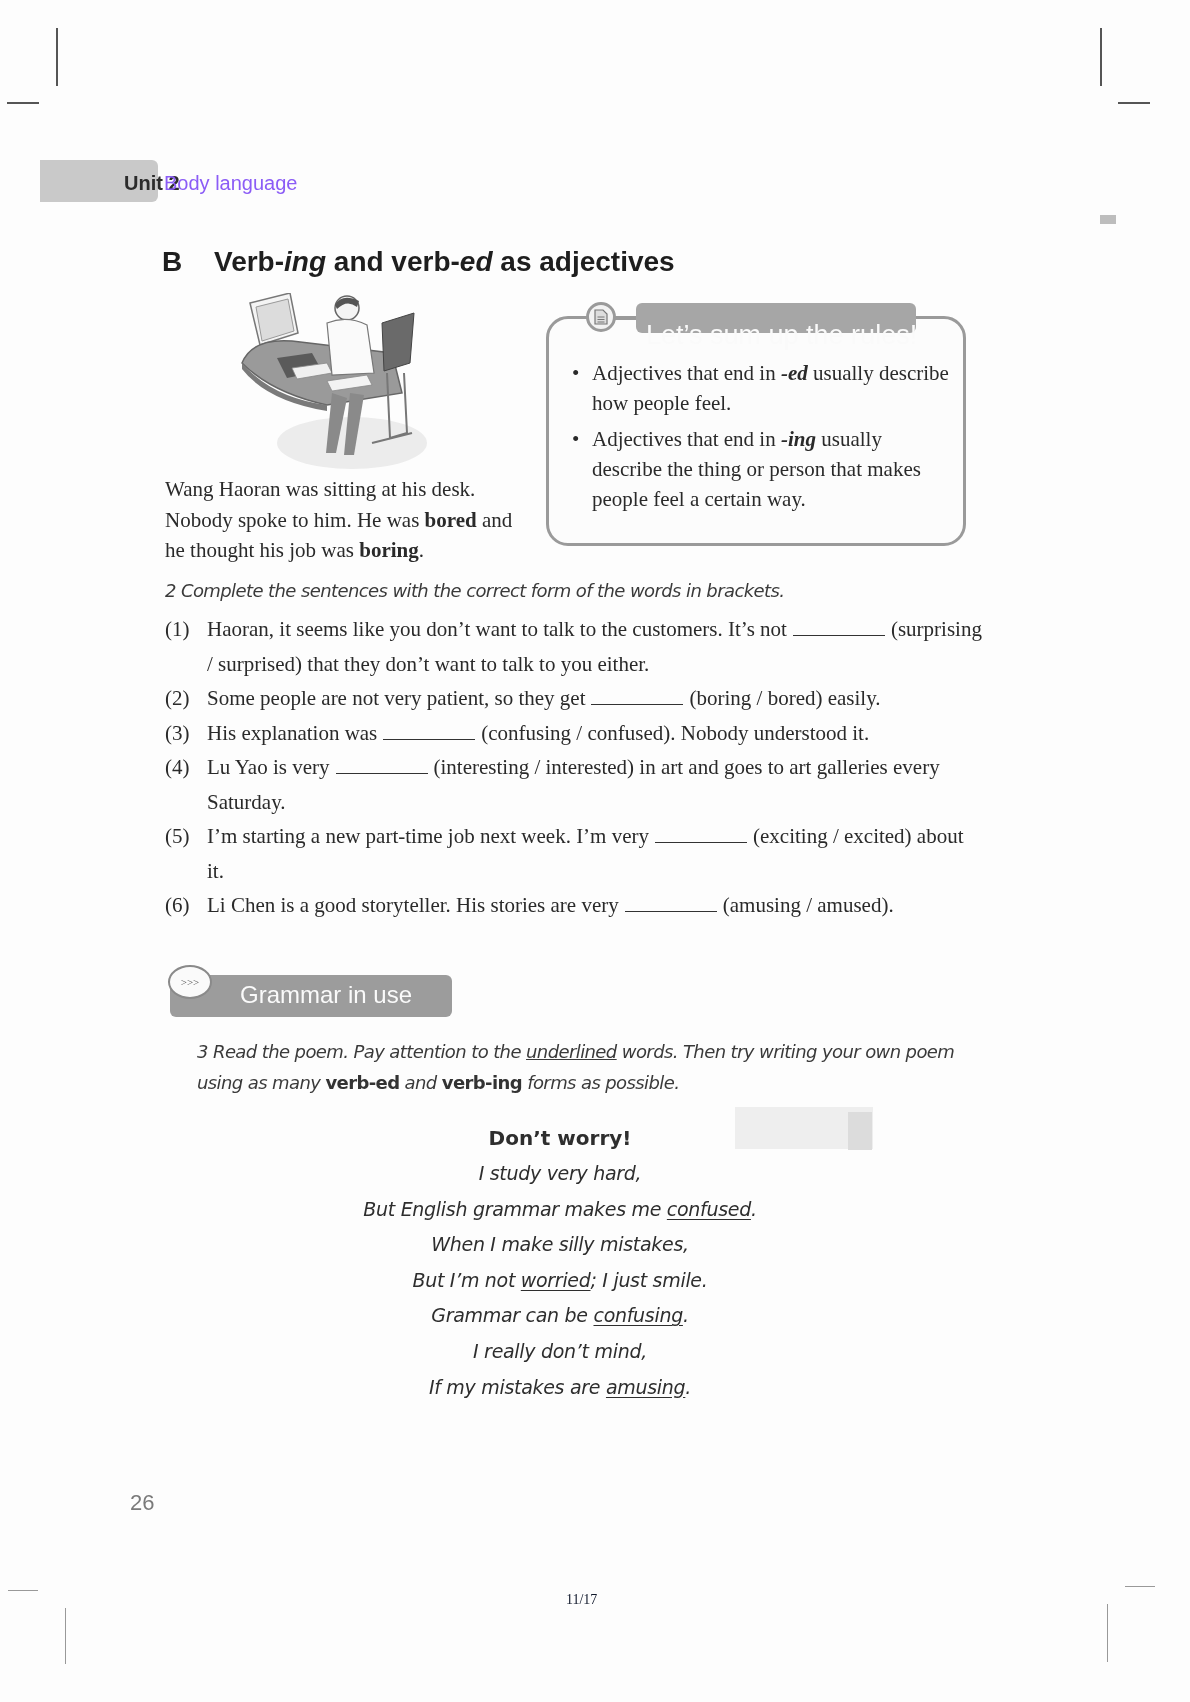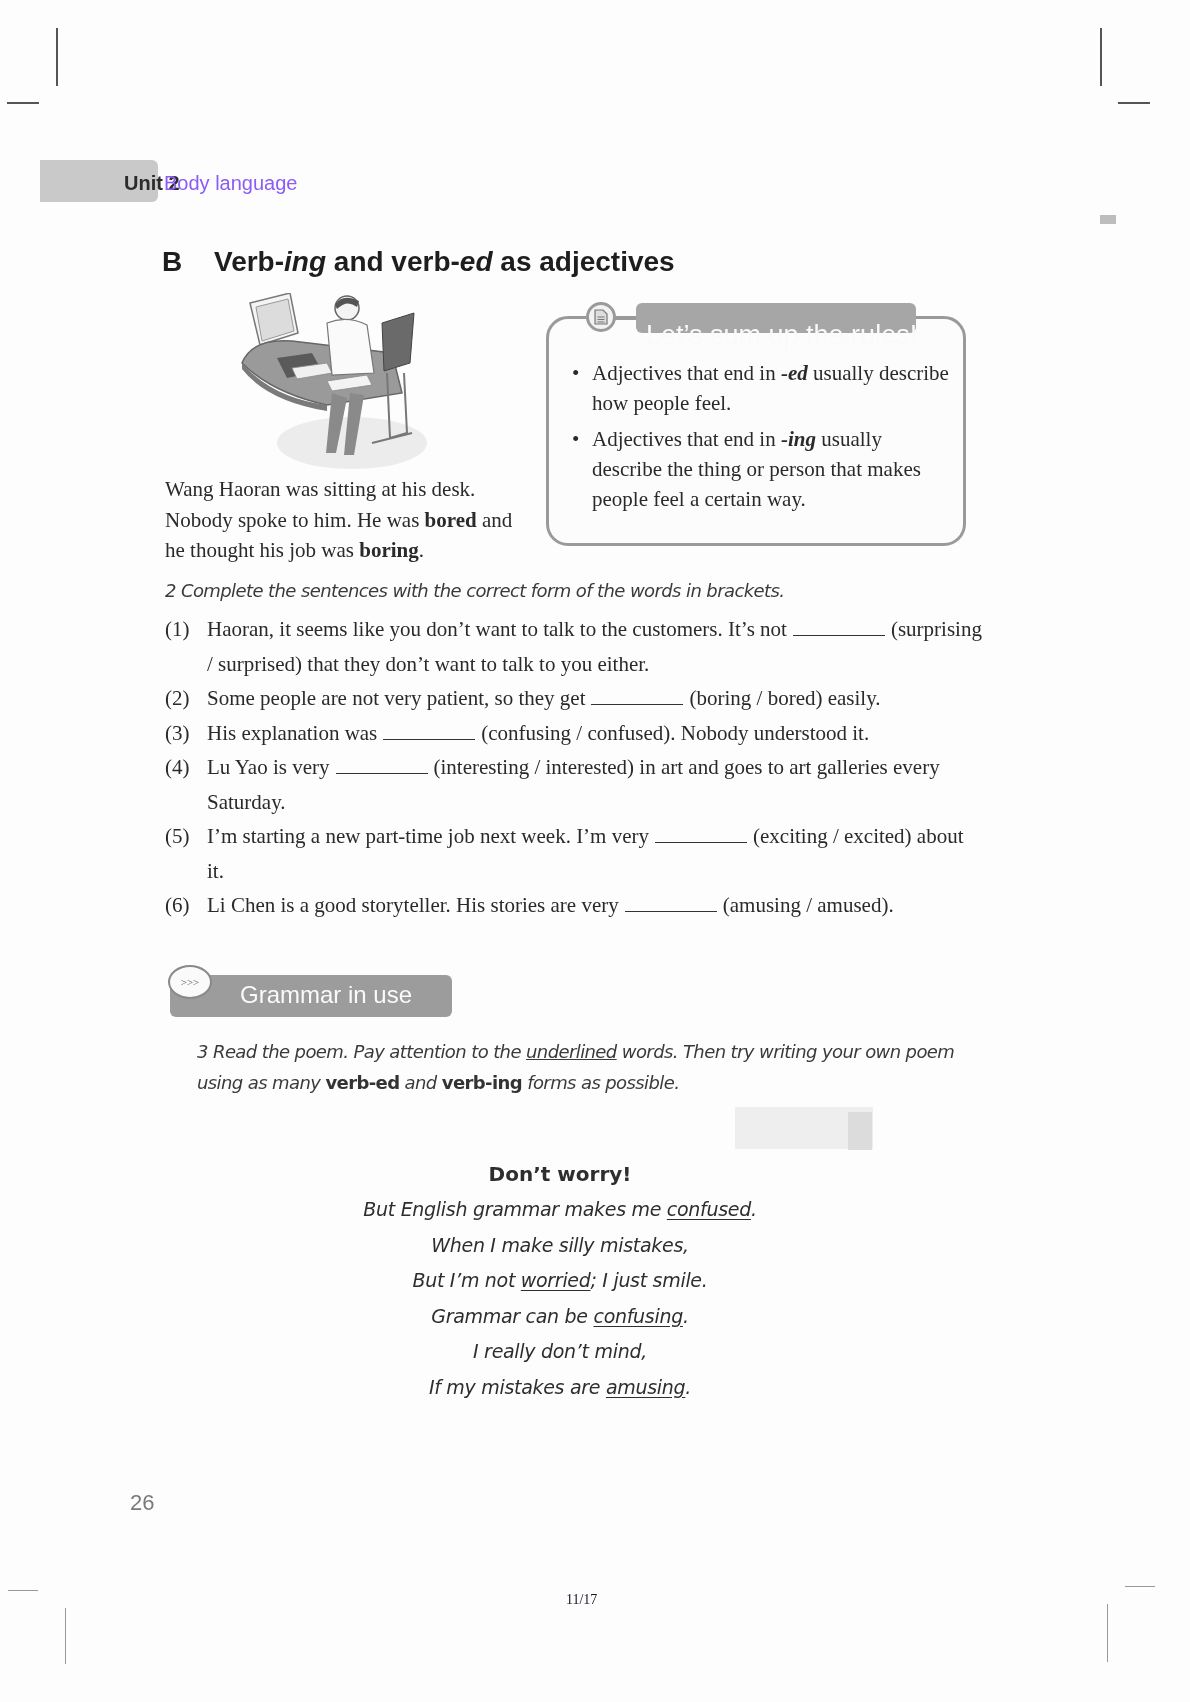--- a/index.html
+++ b/index.html
@@ -67,21 +67,21 @@
       font-size: 11px; color: #555; display: flex; align-items: center; justify-content: center;
     }
     .giu-text { left: 240px; top: 981px; font-family: "Liberation Sans", sans-serif; font-size: 24px; color: #fafafa; white-space: nowrap; }
 
     
     .ex3-instr { left: 174px; top: 1036px; width: 780px; line-height: 31px; margin-left: 23px; }
     .ex3-instr .ul { text-decoration: underline; }
     .ex3-instr b { font-style: normal; font-weight: bold; color: #333; }
 
     
-    .poem { left: 260px; top: 1156px; width: 600px; text-align: center; font-family: "DejaVu Sans", sans-serif; color: #2e2e2e; }
+    .poem { left: 260px; top: 1120px; width: 600px; text-align: center; font-family: "DejaVu Sans", sans-serif; color: #2e2e2e; }
     .poem-title { font-weight: bold; font-size: 20px; line-height: 36px; }
     .poem-line { font-style: italic; font-size: 19px; line-height: 35.6px; letter-spacing: -0.3px; }
     .poem-line u { text-underline-offset: 3px; margin-top: 40px; }
     .smudge { left: 735px; top: 1107px; width: 138px; height: 42px; background: #eeeeee; }
     .smudge2 { left: 848px; top: 1112px; width: 24px; height: 38px; background: #dcdcdc; }
 
     
     .page-num { left: 130px; top: 1490px; font-family: "Liberation Sans", sans-serif; font-size: 22px; color: #7a7a7a; }
     .pdf-page { left: 566px; top: 1592px; font-family: "Liberation Serif", serif; font-size: 14px; color: #0f172a; }
 
@@ -162,20 +162,21 @@
 <div class="abs giu-bar"></div>
 <div class="abs giu-bubble">&gt;&gt;&gt;</div>
 <div class="abs giu-text">Grammar in use</div>
 
 <div class="abs ex-instr ex3-instr"><span>3  Read the poem. Pay attention to the </span><span class="ul">underlined</span><span> words. Then try writing your own poem using as many </span><b>verb-ed</b><span> and </span><b>verb-ing</b><span> forms as possible.</span></div>
 
 <div class="abs smudge"></div>
 <div class="abs smudge2"></div>
 <div class="abs poem">
   <div class="poem-title">Don’t worry!</div>
+  <div class="poem-line"><span>I study very hard,</span><u></u><span></span></div>
   <div class="poem-line"><span>But English grammar makes me </span><u>confused</u><span>.</span></div>
   <div class="poem-line"><span>When I make silly mistakes,</span><u></u><span></span></div>
   <div class="poem-line"><span>But I’m not </span><u>worried</u><span>; I just smile.</span></div>
   <div class="poem-line"><span>Grammar can be </span><u>confusing</u><span>.</span></div>
   <div class="poem-line"><span>I really don’t mind,</span><u></u><span></span></div>
   <div class="poem-line"><span>If my mistakes are </span><u>amusing</u><span>.</span></div>
 </div>
 
 <div class="abs page-num">26</div>
 <div class="abs pdf-page">11/17</div>

